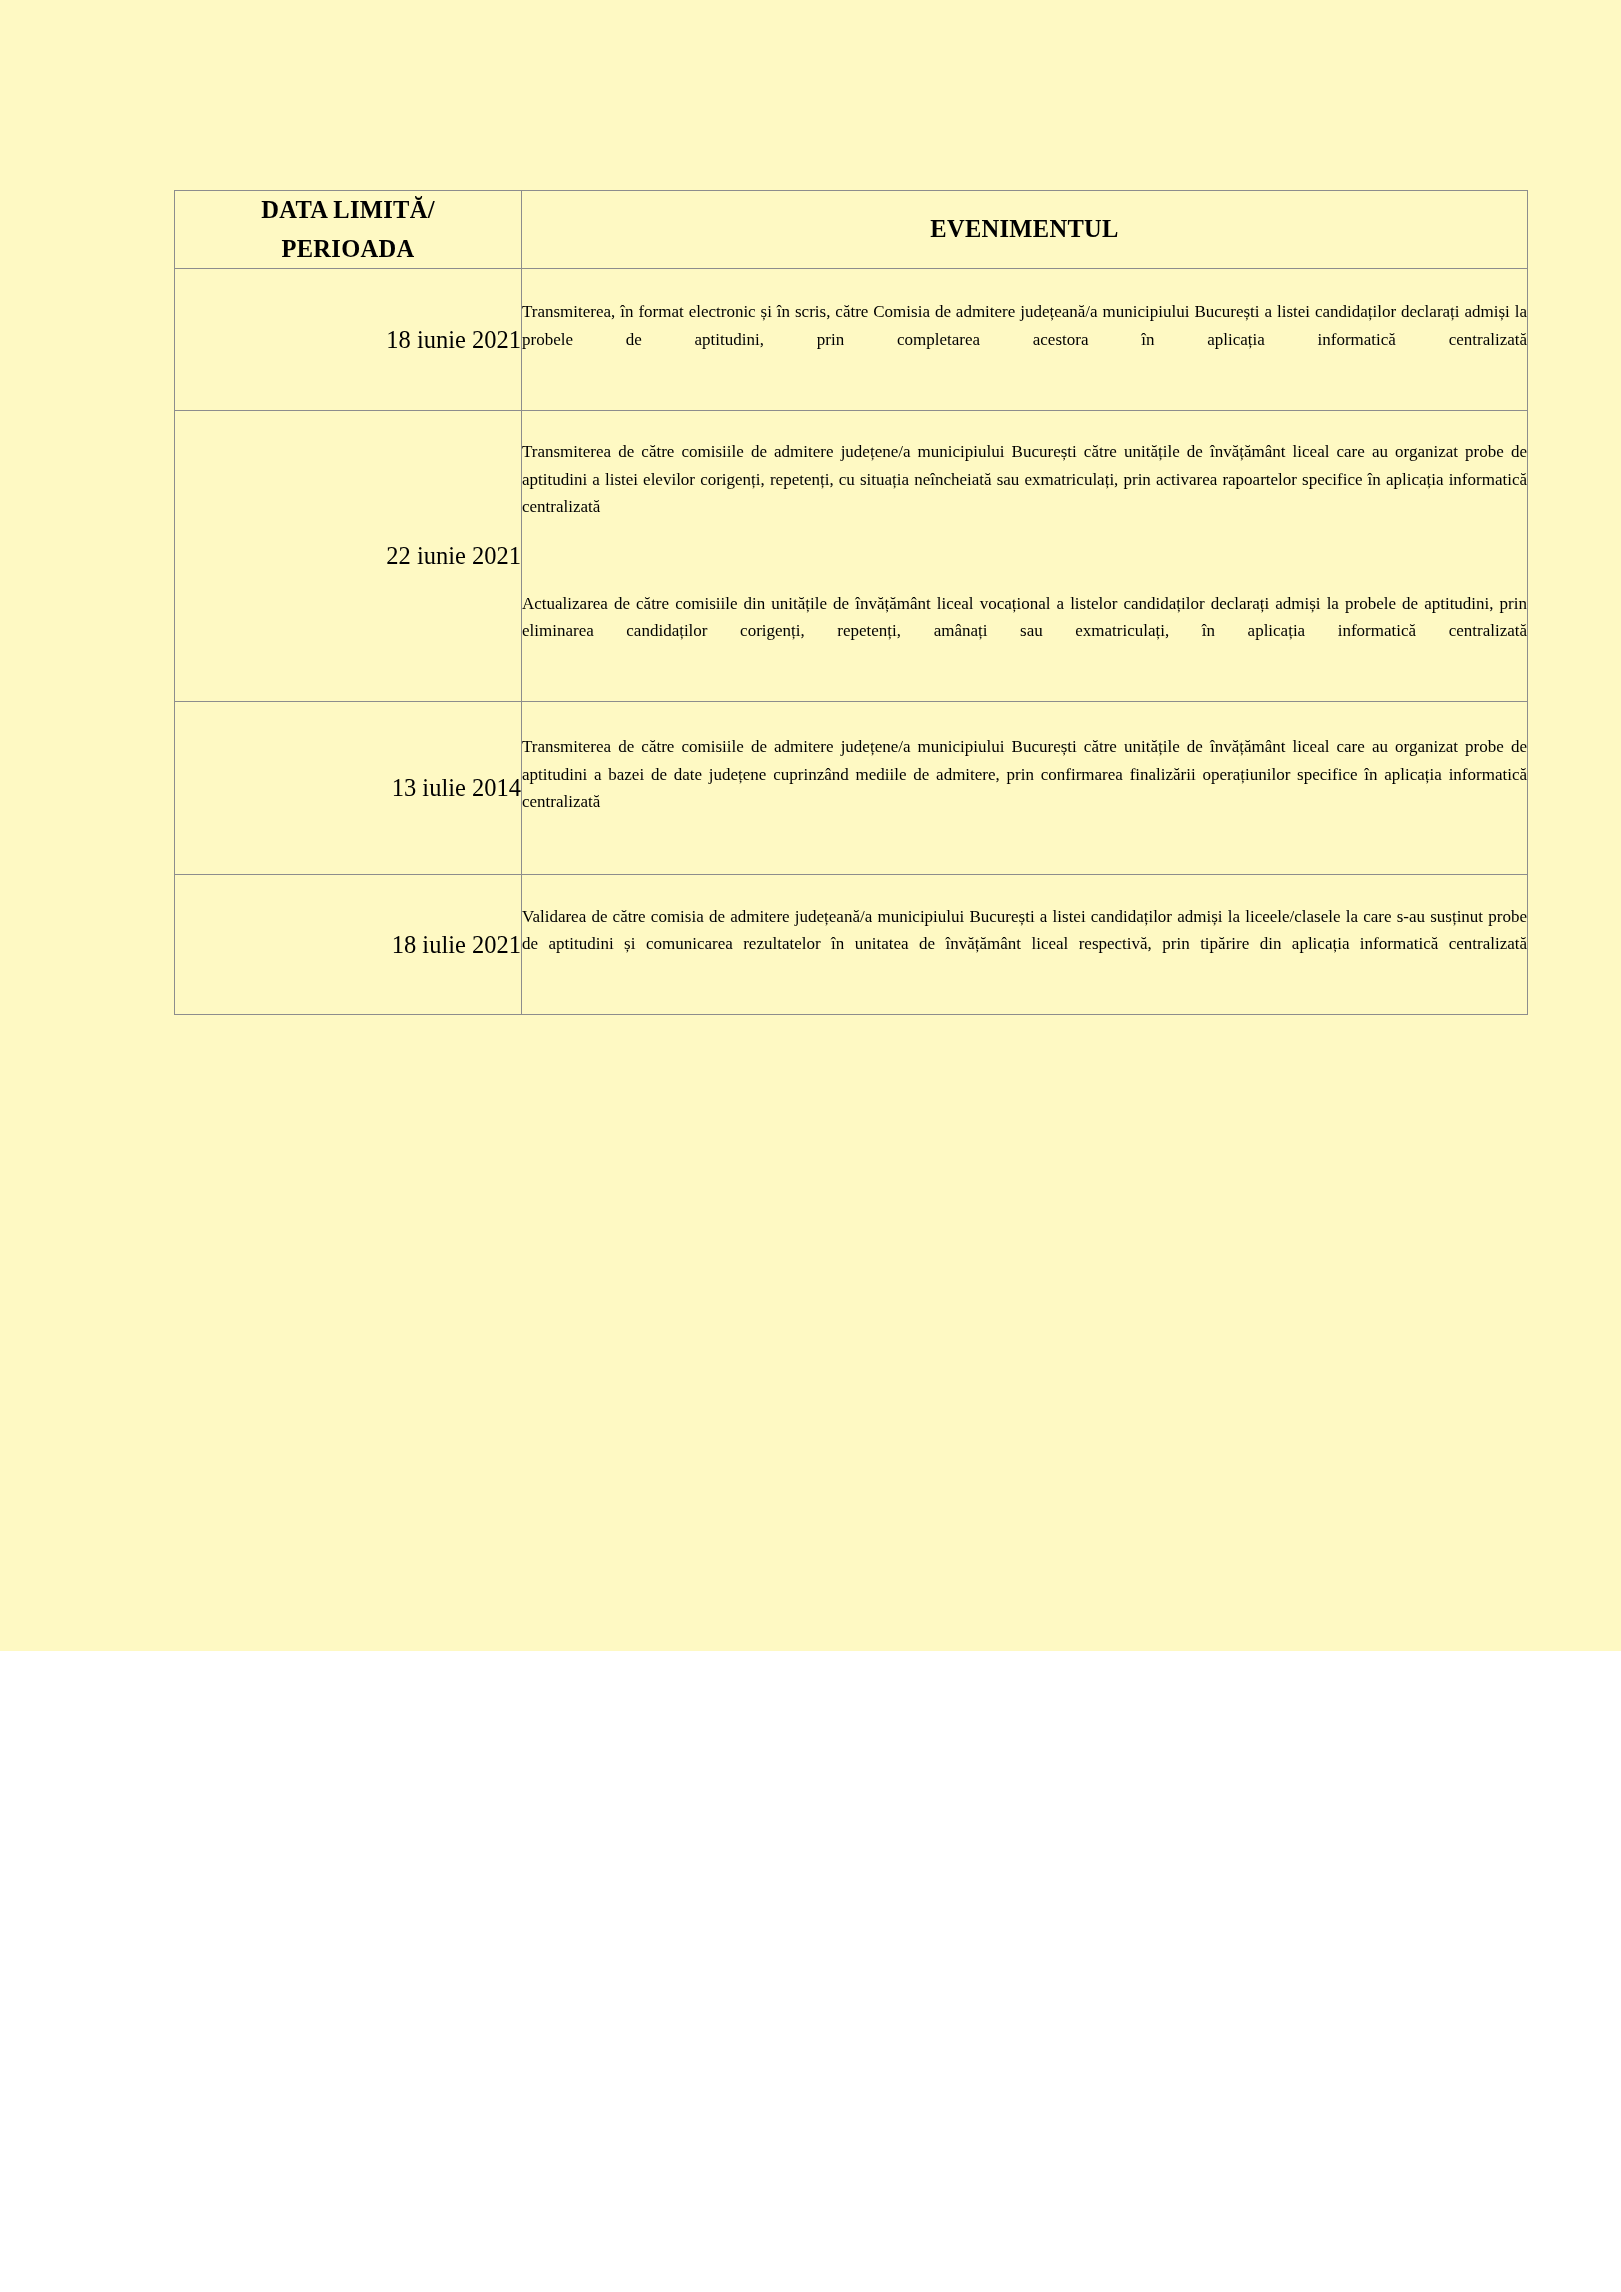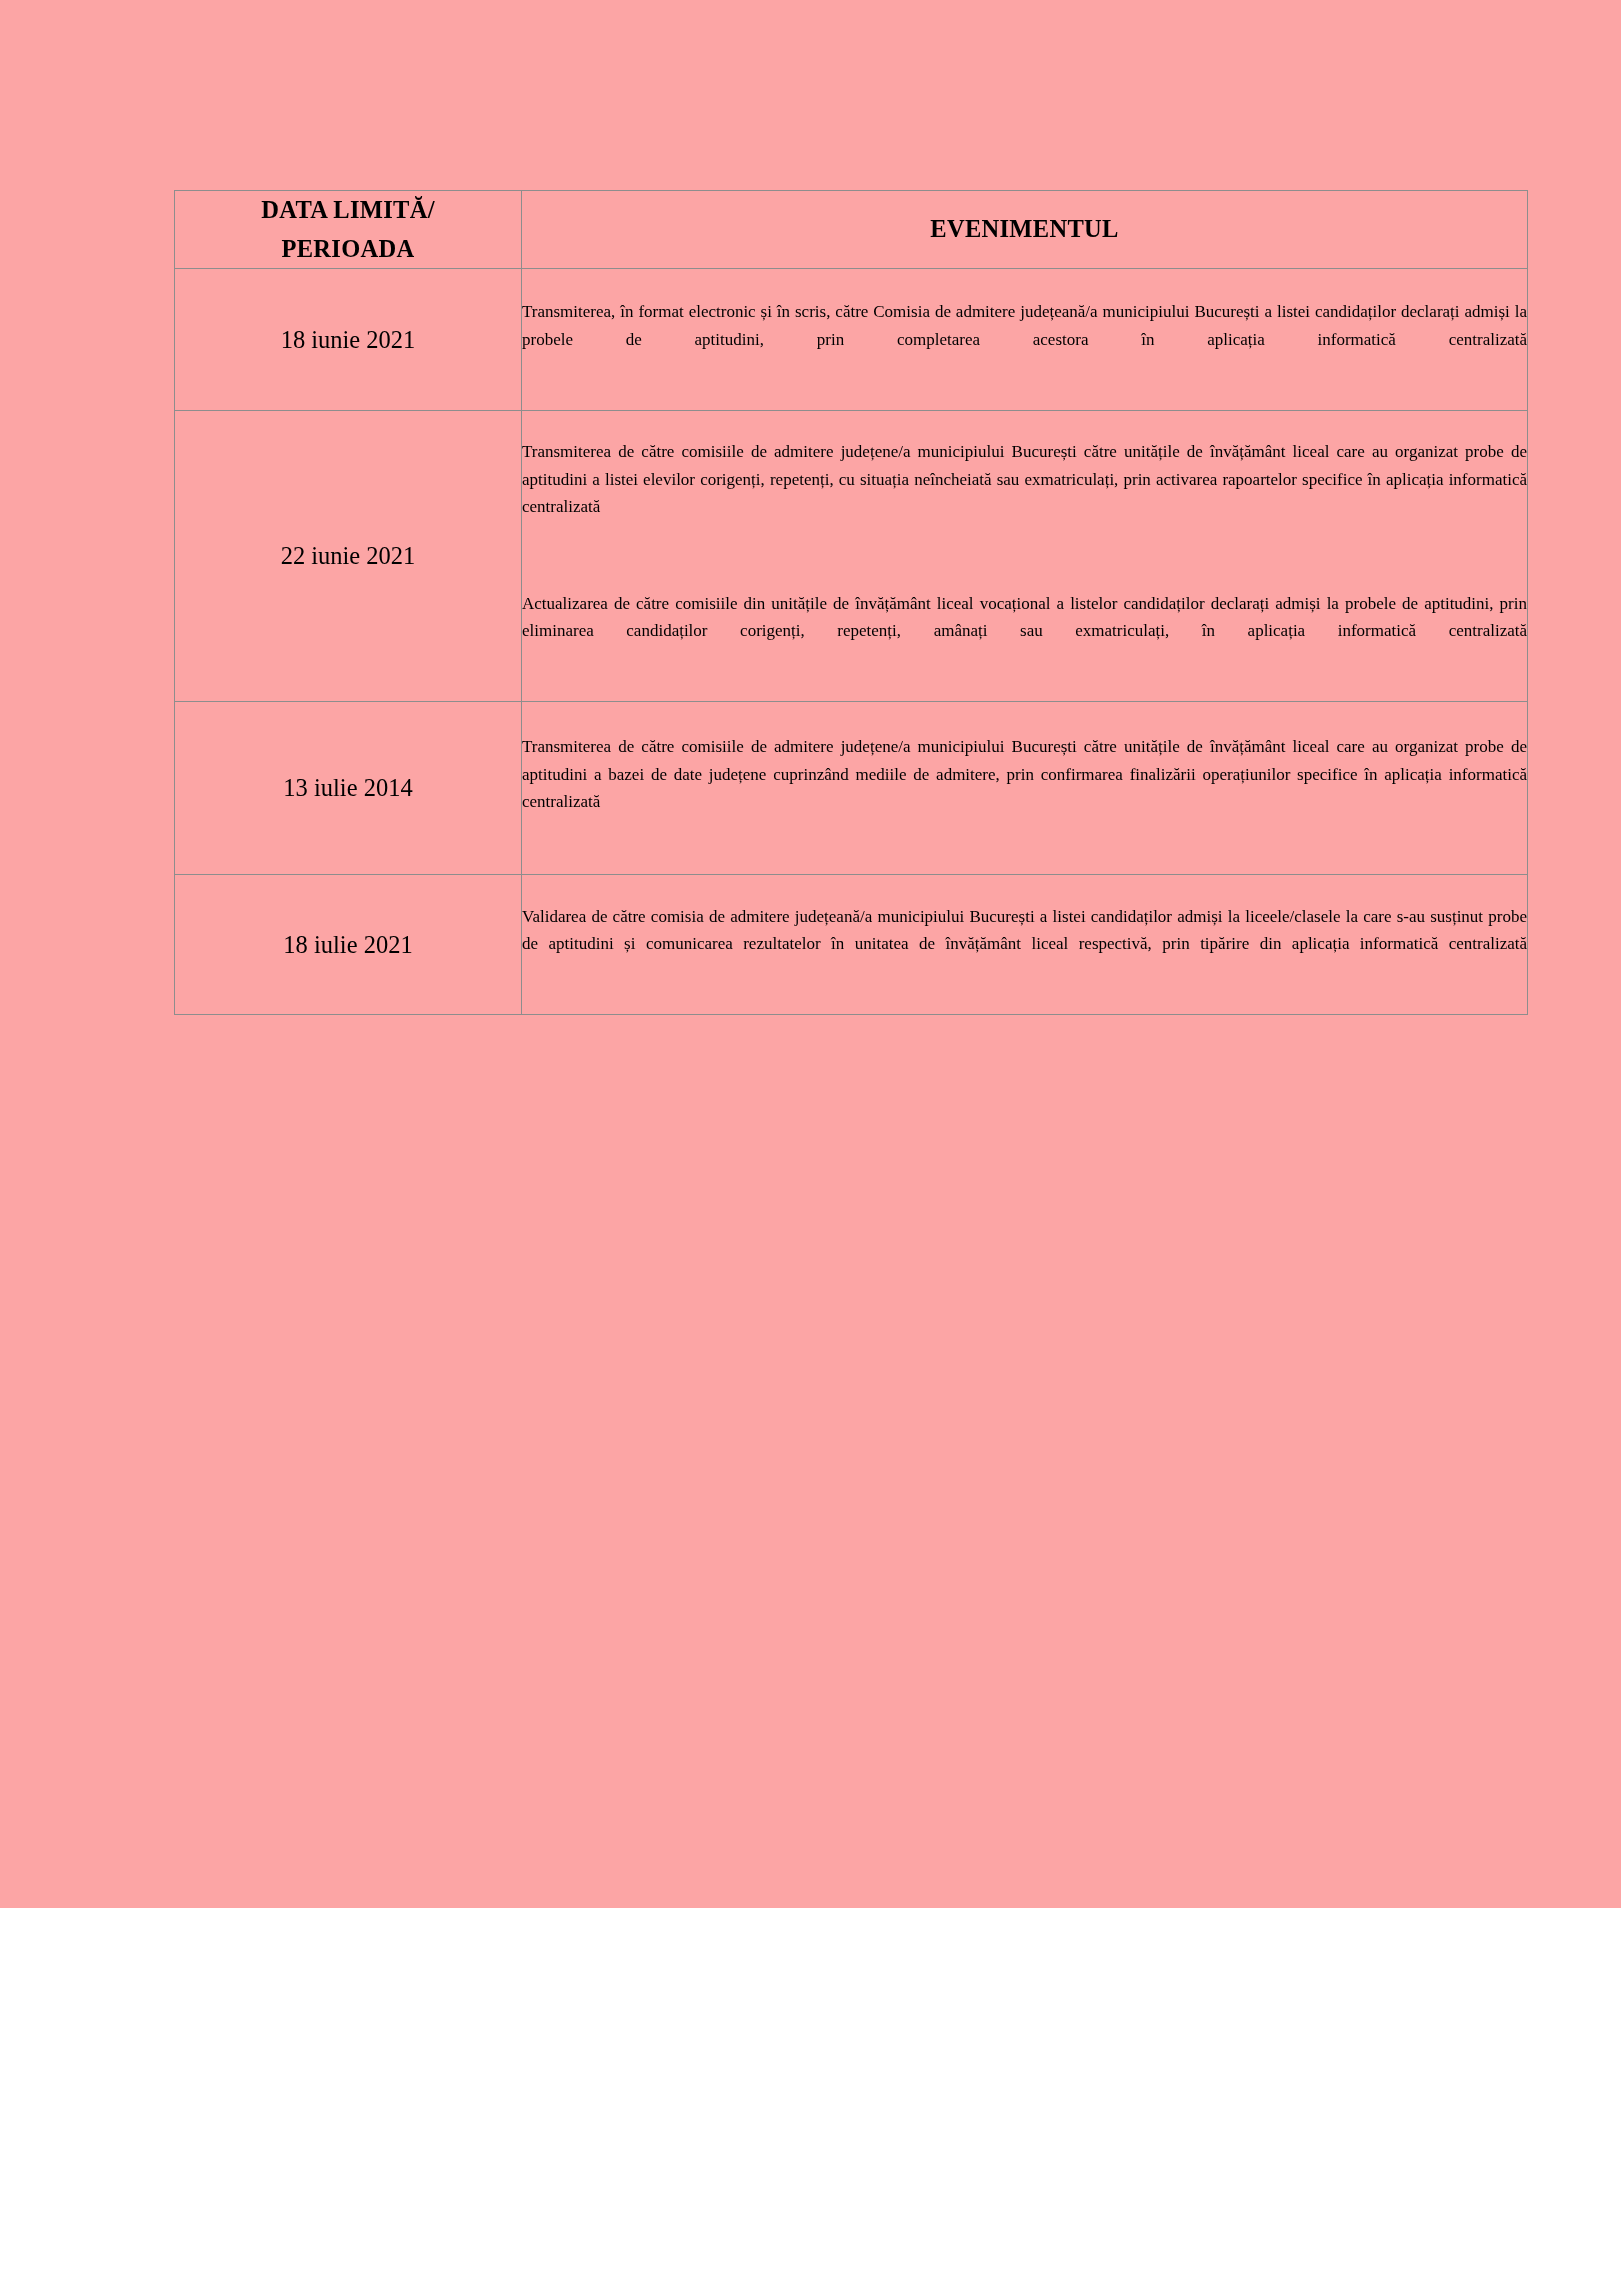--- a/index.html
+++ b/index.html
@@ -10,22 +10,22 @@
   body {
     width: 1621px;
     height: 2293px;
     font-family: "Liberation Serif", "DejaVu Serif", serif;
     color: #000000;
     -webkit-font-smoothing: antialiased;
   }
   .page {
     position: relative;
     width: 1621px;
-    height: 1908px;
-    background: #fca5a5;
+    height: 1651px;
+    background: #fef9c3;
     box-sizing: border-box;
   }
   .schedule-table {
     position: absolute;
     left: 174px;
     top: 190px;
     width: 1353px;
     border-collapse: collapse;
     table-layout: fixed;
   }
@@ -52,21 +52,21 @@
     padding-left: 17.6px;
     padding-right: 17.6px;
   }
   .hdr-line { display: block; white-space: nowrap; }
 
   
   .date-cell {
     font-size: 24.5px;
     line-height: 1.4;
     padding: 9.8px 15.7px 9.8px 19.6px;
-    text-align: center;
+    text-align: right;
     vertical-align: middle;
   }
   .date-cell.align-lower { vertical-align: middle; }
 
   
   .event-cell {
     font-size: 17px;
     line-height: 1.62;
     text-align: justify;
     text-justify: inter-word;

